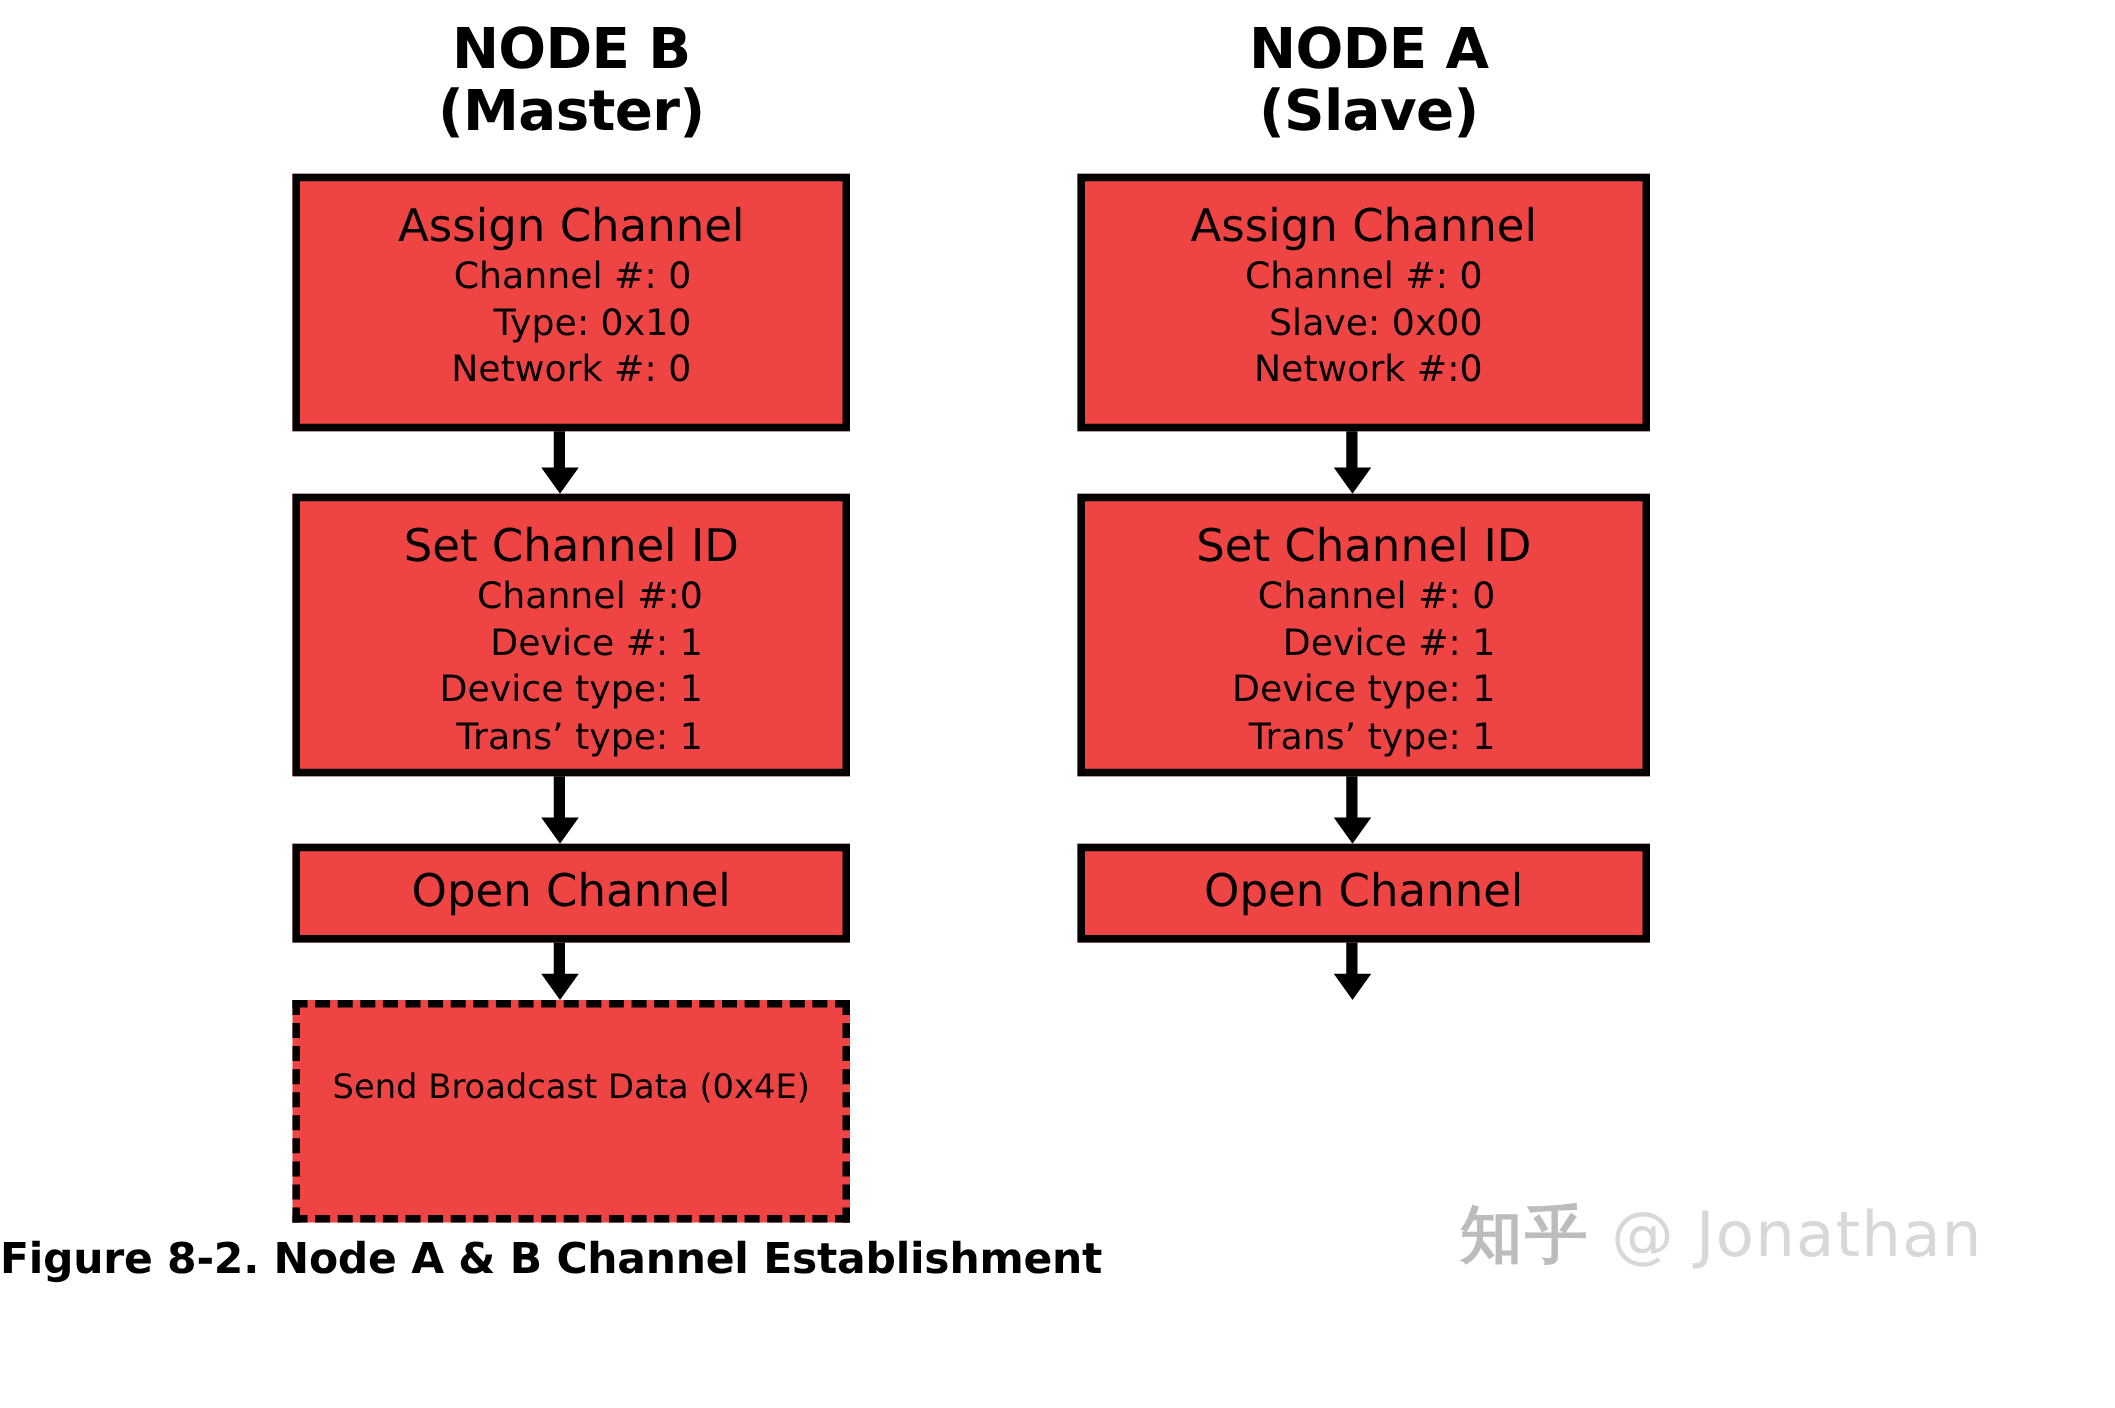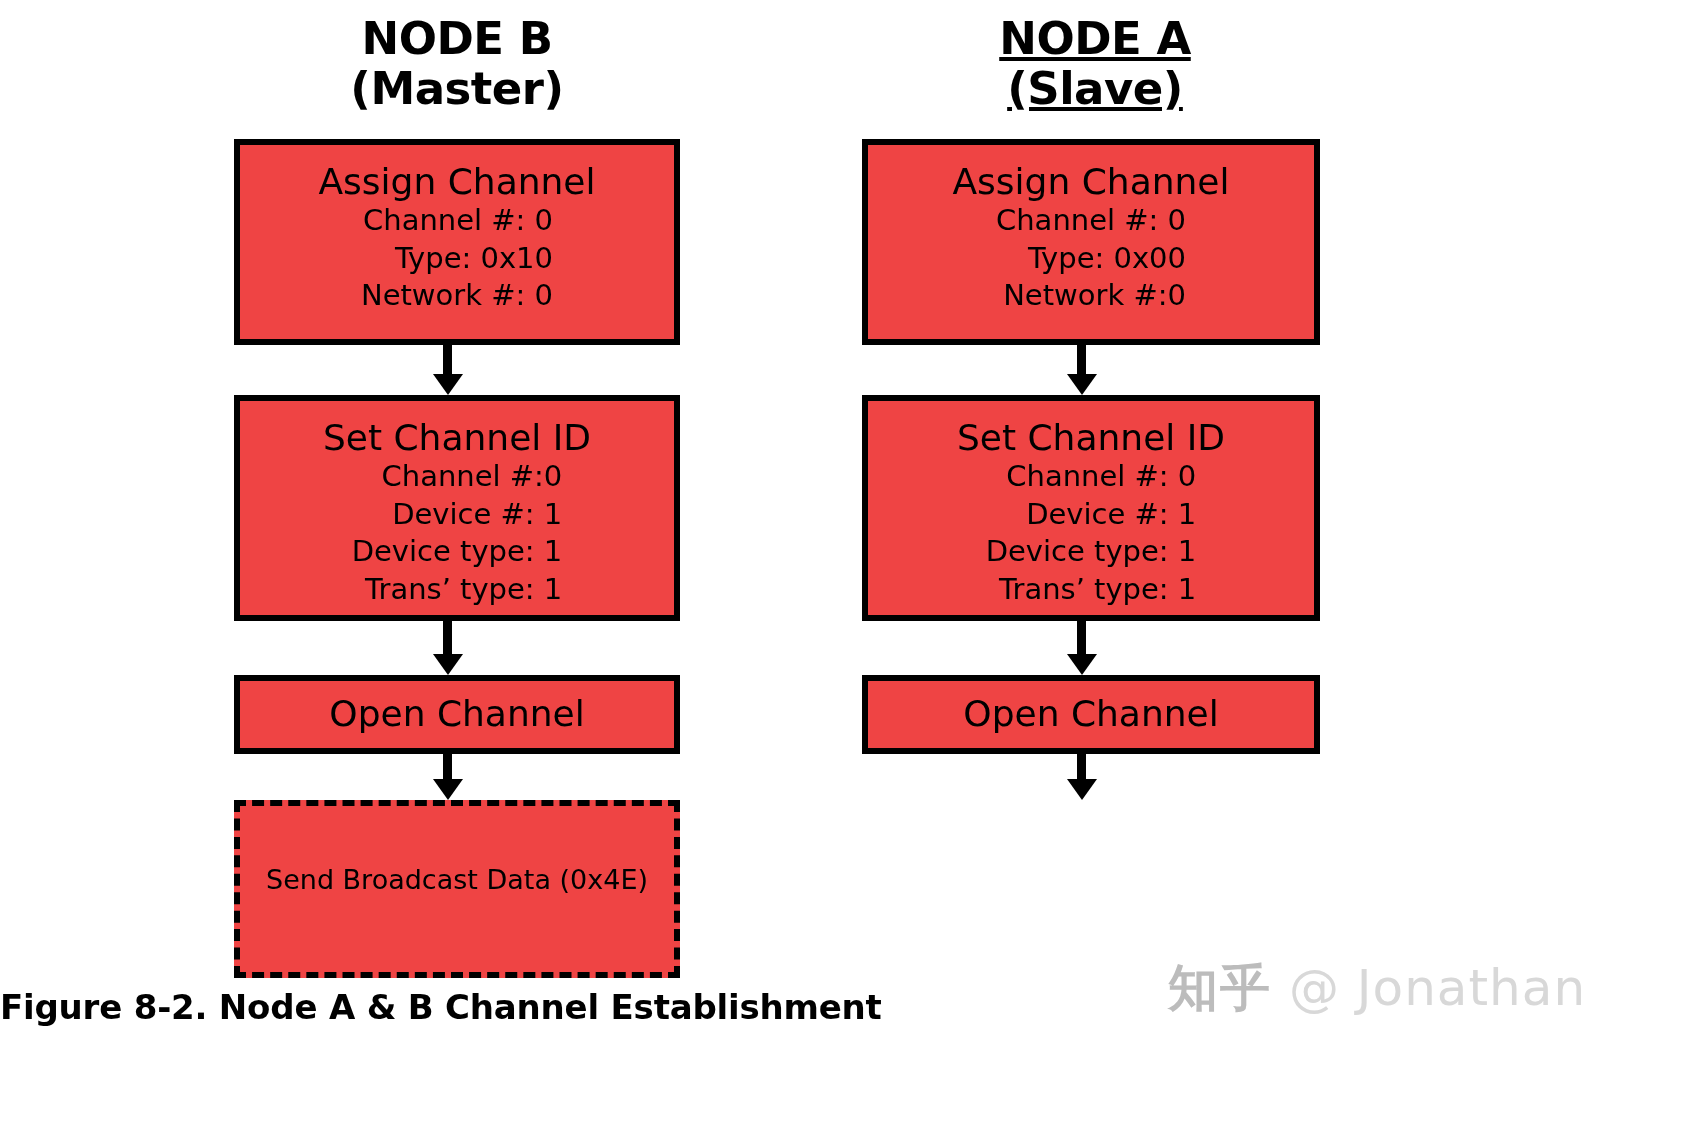--- a/index.html
+++ b/index.html
@@ -27,21 +27,21 @@
     position: absolute;
     text-align: center;
     font-weight: bold;
     font-size: 45px;
     line-height: 1.12;
     letter-spacing: -0.5px;
     color: #000;
     white-space: pre-line;
   }
   #title-b { left: 232px; top: 14px; width: 450px; }
-  #title-a { left: 866px; top: 14px; width: 458px; text-decoration: underline; }
+  #title-a { left: 866px; top: 14px; width: 458px; }
 
   
   .box {
     position: absolute;
     box-sizing: border-box;
     background: #ef4444;
     border: 6px solid #000;
     display: flex;
     flex-direction: column;
     align-items: center;
@@ -174,30 +174,30 @@
 
   <div class="arrow" id="arrow-b-2"></div>
 
   <div class="box" id="box-b-open">
     <div class="box-title">Open Channel</div>
   </div>
 
   <div class="arrow" id="arrow-b-3"></div>
 
   <div class="box dashed" id="box-b-transmit">
-    <div class="box-lines" style="margin-top:36px;">
+    <div class="box-lines" style="margin-top:26px;">
       <div class="box-sub">Send Broadcast Data (0x4E)</div>
     </div>
   </div>
 
   <div class="box" id="box-a-assign">
     <div class="box-title">Assign Channel</div>
     <div class="box-lines">
       <div class="box-line">Channel #: 0</div>
-      <div class="box-line">Type: 0x00</div>
+      <div class="box-line">Slave: 0x00</div>
       <div class="box-line">Network #:0</div>
     </div>
   </div>
 
   <div class="arrow" id="arrow-a-1"></div>
 
   <div class="box" id="box-a-setid">
     <div class="box-title">Set Channel ID</div>
     <div class="box-lines">
       <div class="box-line">Channel #: 0</div>

